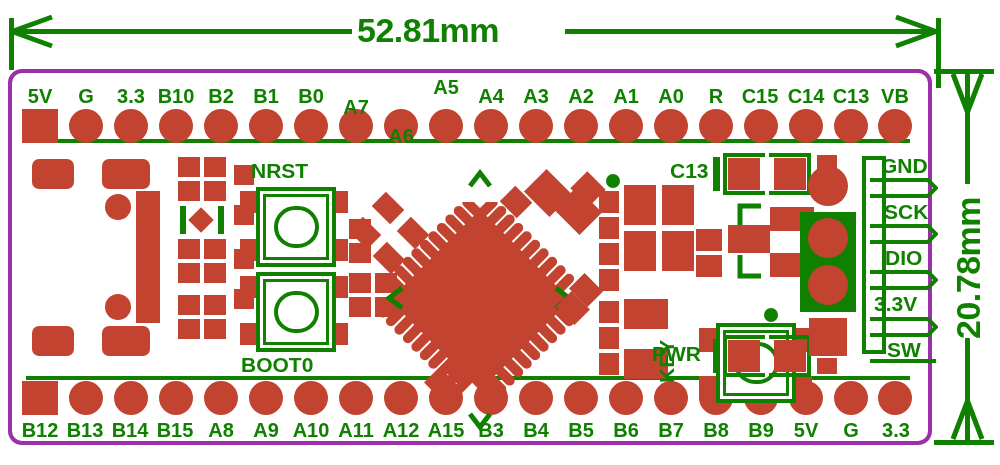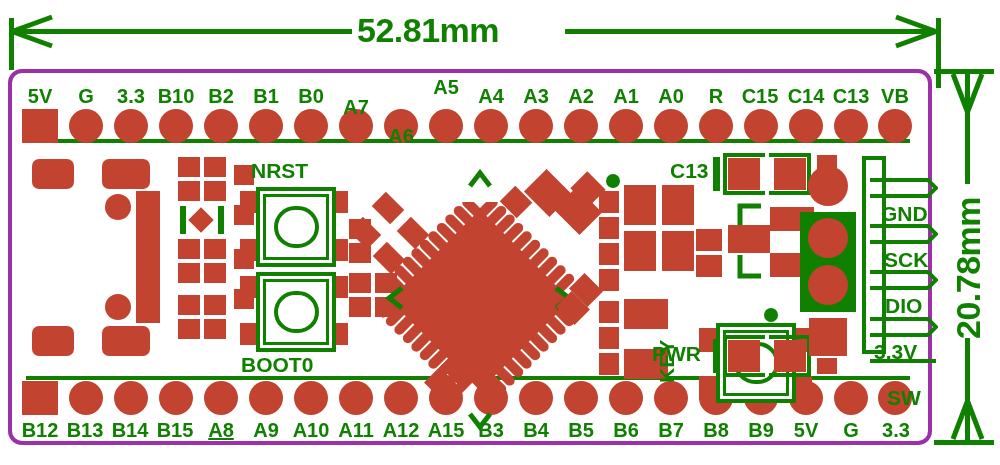--- a/index.html
+++ b/index.html
@@ -39,21 +39,21 @@
     position:absolute;color:#0f8000;font-weight:700;font-size:21px;
     line-height:1;white-space:nowrap;
   }
   .comp-label-v{
     position:absolute;color:#0f8000;font-weight:700;font-size:21px;
     line-height:1;white-space:nowrap;
     transform:rotate(-90deg);transform-origin:left top;
   }
   .hdr-label{
     position:absolute;color:#0f8000;font-weight:700;font-size:21px;
-    line-height:1;white-space:nowrap;margin-top:48px;
+    line-height:1;white-space:nowrap;
   }
 
   
   .sw-out{position:absolute;border:4px solid #0f8000;background:#fff;box-sizing:border-box;}
   .sw-in{position:absolute;border:3px solid #0f8000;background:#fff;box-sizing:border-box;}
   .sw-dome{position:absolute;border:4px solid #0f8000;background:#fff;box-sizing:border-box;border-radius:999px;}
 
   
   .led-out{position:absolute;border:4px solid #0f8000;box-sizing:border-box;background:transparent;}
   .dot{position:absolute;background:#0f8000;border-radius:50%;}
@@ -173,21 +173,21 @@
       <div class="pad-rd" style="left:687px;top:308px;width:34px;height:34px;"></div>
       <div class="pad-rd" style="left:732px;top:308px;width:34px;height:34px;"></div>
       <div class="pad-rd" style="left:777px;top:308px;width:34px;height:34px;"></div>
       <div class="pad-rd" style="left:822px;top:308px;width:34px;height:34px;"></div>
       <div class="pad-rd" style="left:866px;top:308px;width:34px;height:34px;"></div>
 
       <div class="pin-label" style="left:-2px;top:347px;width:60px;">B12</div>
       <div class="pin-label" style="left:43px;top:347px;width:60px;">B13</div>
       <div class="pin-label" style="left:88px;top:347px;width:60px;">B14</div>
       <div class="pin-label" style="left:133px;top:347px;width:60px;">B15</div>
-      <div class="pin-label" style="left:184px;top:347px;width:50px;text-decoration:underline;">A8</div>
+      <div class="pin-label" style="left:184px;top:347px;width:50px;">A8</div>
       <div class="pin-label" style="left:229px;top:347px;width:50px;">A9</div>
       <div class="pin-label" style="left:268px;top:347px;width:62px;">A10</div>
       <div class="pin-label" style="left:313px;top:347px;width:62px;">A11</div>
       <div class="pin-label" style="left:358px;top:347px;width:62px;">A12</div>
       <div class="pin-label" style="left:403px;top:347px;width:62px;">A15</div>
       <div class="pin-label" style="left:454px;top:347px;width:50px;">B3</div>
       <div class="pin-label" style="left:499px;top:347px;width:50px;">B4</div>
       <div class="pin-label" style="left:544px;top:347px;width:50px;">B5</div>
       <div class="pin-label" style="left:589px;top:347px;width:50px;">B6</div>
       <div class="pin-label" style="left:634px;top:347px;width:50px;">B7</div>

